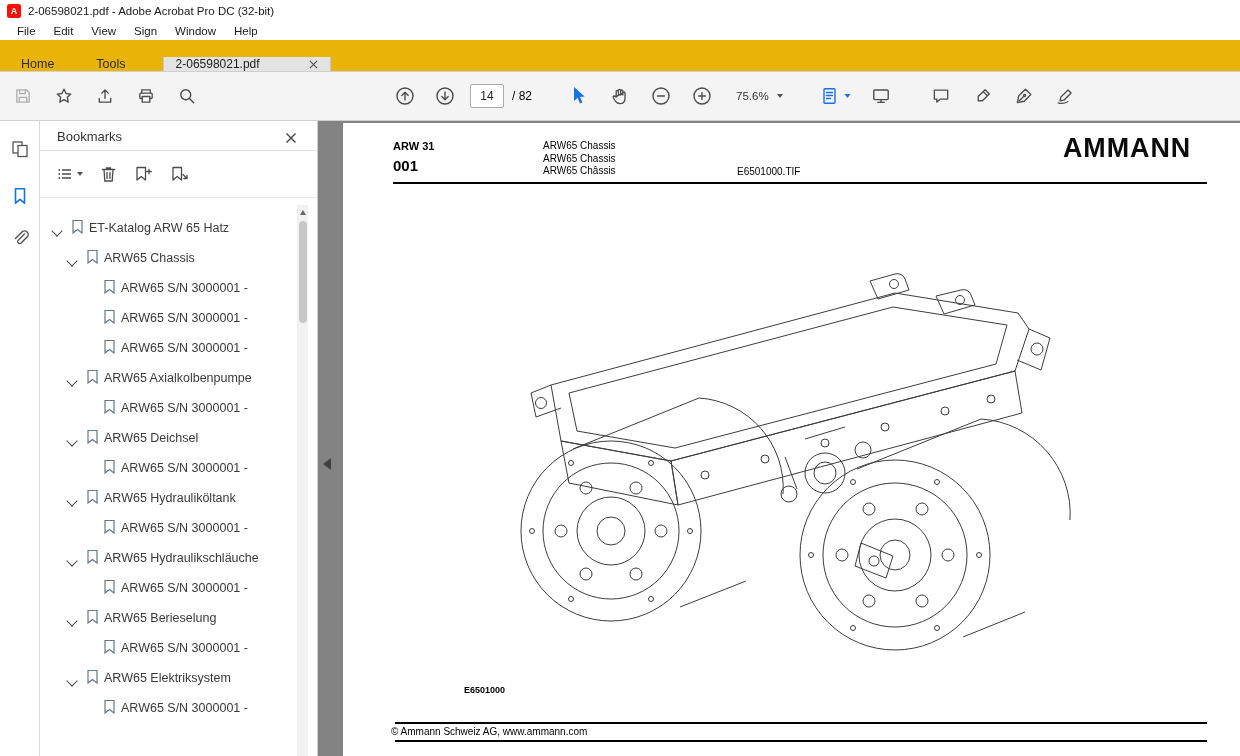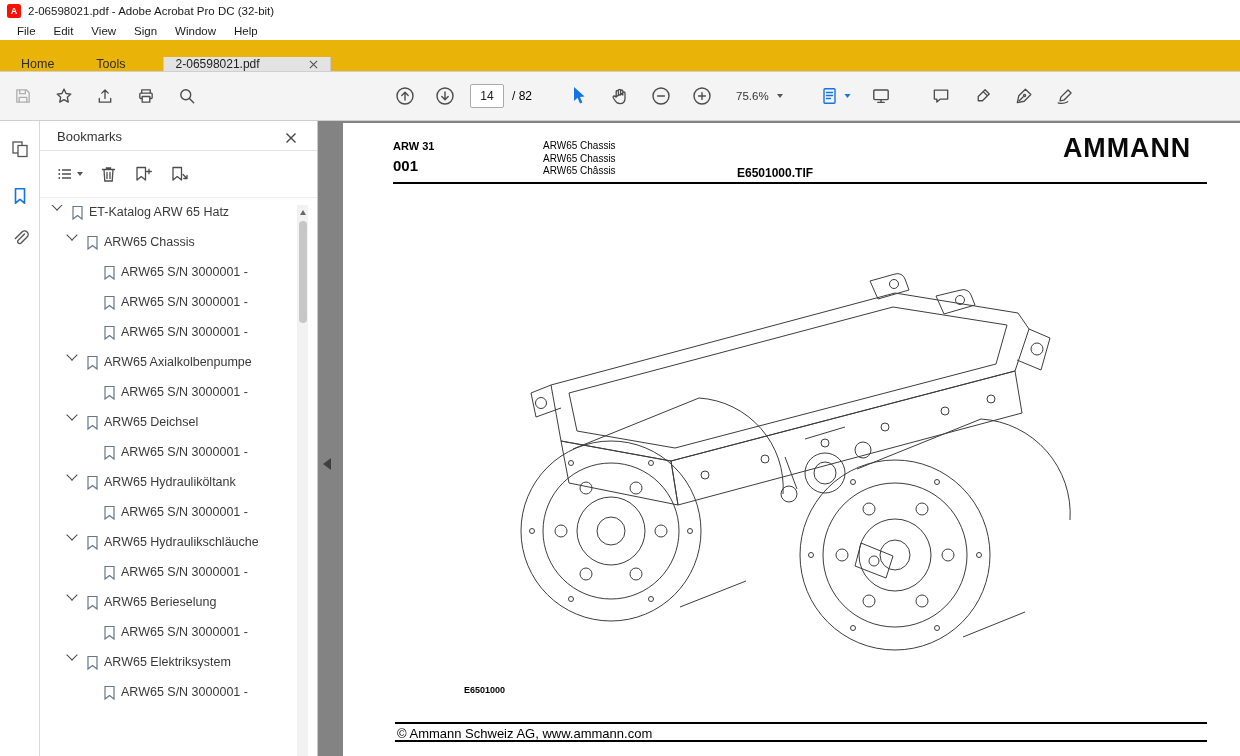--- a/index.html
+++ b/index.html
@@ -37,45 +37,45 @@
 
 
 .panel{position:absolute;left:40px;top:121px;bottom:0;width:278px;background:#fff;border-right:1px solid #c9c9c9;overflow:hidden}
 .panel-title{position:absolute;left:17px;top:8px;font-size:13px;color:#333}
 .panel-close{position:absolute;right:20px;top:9px}
 .panel-div1{position:absolute;left:0;right:0;top:29px;height:1px;background:#e3e3e3}
 .panel-tools{position:absolute;left:17px;top:44px;display:flex;align-items:center;gap:17px}
 .pt{display:flex;align-items:center;gap:4px}
 .panel-div2{position:absolute;left:0;right:0;top:76px;height:1px;background:#ececec}
 .tree{position:absolute;left:0;top:84px;right:14px;bottom:0;overflow:hidden}
-.bm-row{display:flex;align-items:flex-start;height:30px;padding-left:13px;font-size:12.5px;color:#3a3a3a;white-space:nowrap}
+.bm-row{display:flex;align-items:flex-end;height:30px;padding-left:13px;font-size:12.5px;color:#3a3a3a;white-space:nowrap}
 .bm-row.lv1{padding-left:28px}
 .bm-row.lv2{padding-left:45px}
 .chev{width:8px;height:8px;border-right:1.5px solid #4a4a4a;border-bottom:1.5px solid #4a4a4a;transform:rotate(45deg);margin:-4px 10px 0 0;flex:none}
 .bm-flag{margin-right:5px;flex:none}
 
 
 .vscroll{position:absolute;right:9px;top:84px;bottom:0;width:11px;background:#f2f2f2}
 .vscroll .uparrow{position:absolute;left:2.5px;top:5px;width:0;height:0;border-left:3px solid transparent;border-right:3px solid transparent;border-bottom:5px solid #666}
 .vscroll .thumb{position:absolute;left:1.5px;top:16px;width:8px;height:102px;background:#c7c7c7;border-radius:4px}
 
 
 .docarea{position:absolute;left:318px;top:121px;right:0;bottom:0;background:#838383;overflow:hidden}
 .collapse{position:absolute;left:5px;top:334px;width:14px;height:18px;display:flex;align-items:center}
 .collapse i{display:block;width:0;height:0;border-top:6px solid transparent;border-bottom:6px solid transparent;border-right:8px solid #3f3f3f}
 .page{position:absolute;left:25px;top:2px;width:897px;height:980px;background:#fff}
 .model{position:absolute;left:50px;top:17px;font-size:11px;font-weight:700;color:#000}
 .sheet{position:absolute;left:50px;top:34px;font-size:15px;font-weight:700;color:#000}
 .titles{position:absolute;left:200px;top:17px;font-size:10px;line-height:12.5px;color:#000}
-.tif{position:absolute;left:394px;top:43px;font-size:12px;font-weight:700;color:#000}
+.tif{position:absolute;left:394px;top:43px;font-size:10px;font-weight:400;color:#000}
 .brand{position:absolute;left:720px;top:9px;font-size:28px;font-weight:700;letter-spacing:1px;color:#0a0a0a;transform:scaleX(.96);transform-origin:left}
 .rule{position:absolute;background:#000}
 .fig{position:absolute;left:90px;top:120px}
 .figlabel{position:absolute;left:121px;top:562px;font-size:9px;font-weight:700;color:#000}
-.footer-text{position:absolute;left:54px;top:603px;font-size:13px;color:#000}
+.footer-text{position:absolute;left:48px;top:603px;font-size:10px;color:#000}
 </style>
 </head>
 <body>
 
 <div class="app">
 
   <div class="titlebar">
     <span class="pdficon">A</span>
     <span>2-06598021.pdf - Adobe Acrobat Pro DC (32-bit)</span>
   </div>

